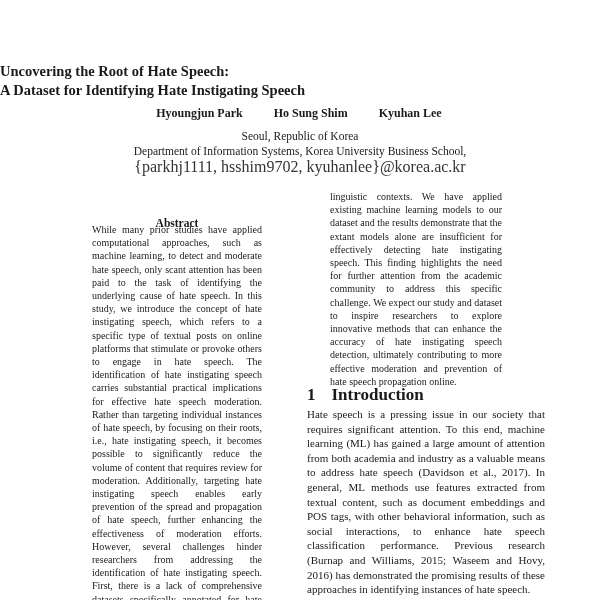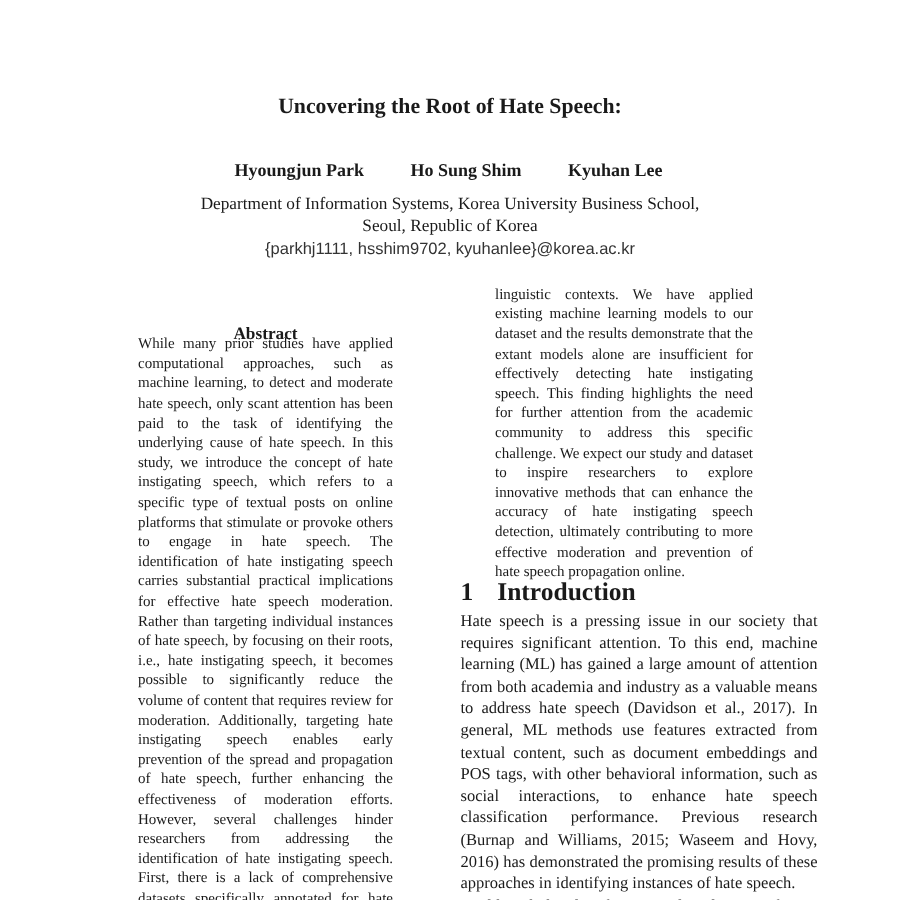--- a/index.html
+++ b/index.html
@@ -1,51 +1,52 @@
 <!DOCTYPE html>
 <html><head>
 <meta charset="utf-8">
 <style>
   html, body { margin:0; padding:0; background:#ffffff; }
   body { width:600px; height:600px; overflow:hidden; position:relative;
          font-family:"Liberation Serif", serif; color:#1a1a1a; }
-  .title { position:absolute; top:62px; left:0; width:600px; text-align:center;
+  .title { position:absolute; top:62px; left:0; width:600px; 
            font-weight:bold; font-size:14.5px; line-height:19px; }
   .authors { position:absolute; top:106px; left:0; width:598px; text-align:center;
              font-weight:bold; font-size:12px; }
   .authors span { margin:0 14px; }
   .affil { position:absolute; top:129px; left:0; width:600px; text-align:center;
            font-size:11.5px; line-height:15px; }
-  .email { font-family:Liberation Sans, sans-serif; font-size:11px; color:#333; }
+  .email { font-family:Liberation Serif, serif; font-size:16px; color:#333; }
   .abs-head { position:absolute; top:217px; left:92px; width:170px; text-align:center;
               font-weight:bold; font-size:11.5px; }
   .col { position:absolute; font-size:10px; line-height:13.2px; text-align:justify; }
   .abs-left { top:223px; left:92px; width:170px; }
   .abs-right { top:190px; left:330px; width:172px; }
   .intro-head { position:absolute; top:385px; left:307px; font-weight:bold; font-size:17px; }
   .intro-head .num { margin-right:16px; }
   .intro { top:407px; left:307px; width:238px; font-size:11px; line-height:14.6px; }
   p { margin:0; }
 </style>
 </head>
 <body>
 
 <div class="title">
   <div>Uncovering the Root of Hate Speech:</div>
+  <div>A Dataset for Identifying Hate Instigating Speech</div>
 </div>
 
 <div class="authors">
   <span>Hyoungjun Park</span>
   <span>Ho Sung Shim</span>
   <span>Kyuhan Lee</span>
 </div>
 
 <div class="affil">
+  <div>Seoul, Republic of Korea</div>
   <div>Department of Information Systems, Korea University Business School,</div>
-  <div>Seoul, Republic of Korea</div>
   <div class="email">{parkhj1111, hsshim9702, kyuhanlee}@korea.ac.kr</div>
 </div>
 
 <div class="abs-head">Abstract</div>
 
 <div class="col abs-left">
   <p>While many prior studies have applied computational approaches, such as machine learning, to detect and moderate hate speech, only scant attention has been paid to the task of identifying the underlying cause of hate speech. In this study, we introduce the concept of hate instigating speech, which refers to a specific type of textual posts on online platforms that stimulate or provoke others to engage in hate speech. The identification of hate instigating speech carries substantial practical implications for effective hate speech moderation. Rather than targeting individual instances of hate speech, by focusing on their roots, i.e., hate instigating speech, it becomes possible to significantly reduce the volume of content that requires review for moderation. Additionally, targeting hate instigating speech enables early prevention of the spread and propagation of hate speech, further enhancing the effectiveness of moderation efforts. However, several challenges hinder researchers from addressing the identification of hate instigating speech. First, there is a lack of comprehensive datasets specifically annotated for hate instigation, making it difficult to train and evaluate computational models effectively. Second, the subtle and</p>
 </div>
 
 <div class="col abs-right">

